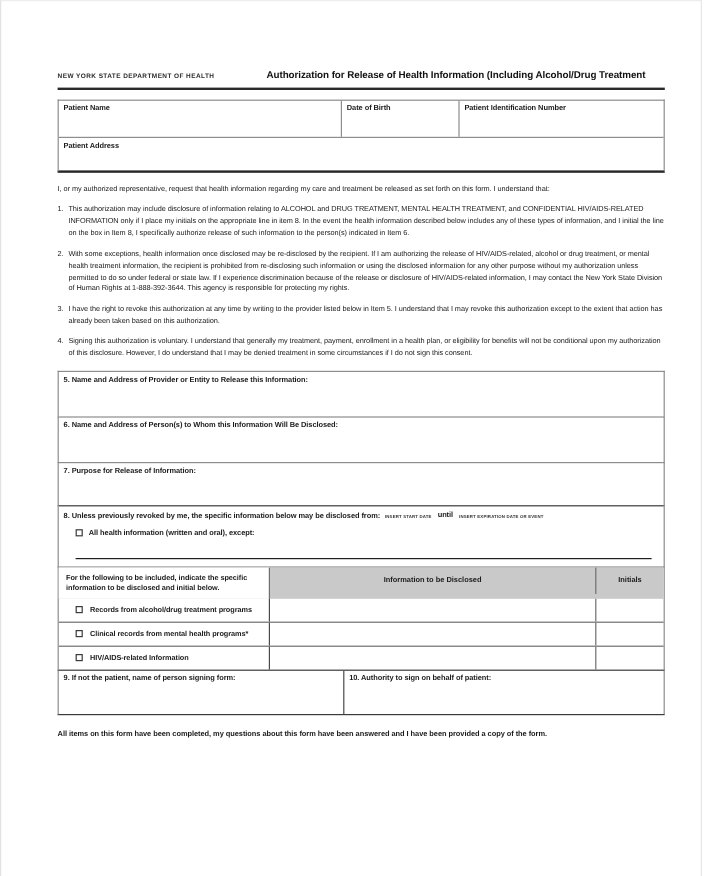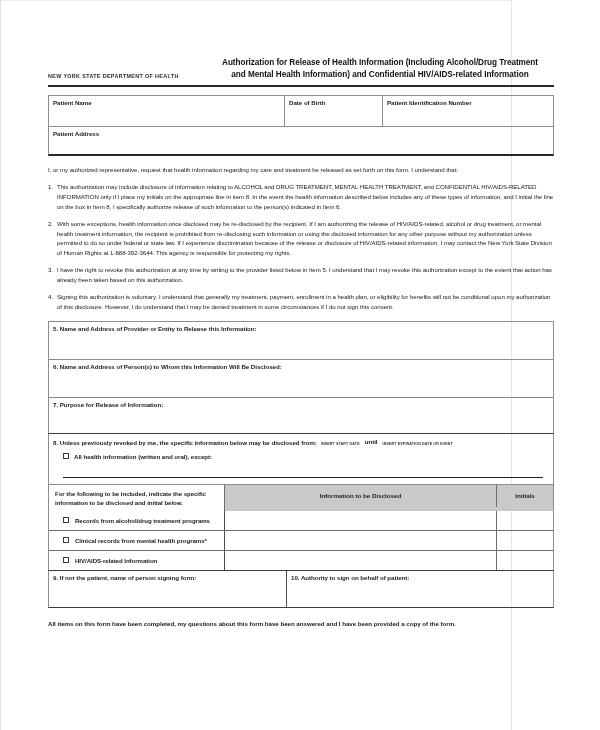--- a/index.html
+++ b/index.html
@@ -13,21 +13,21 @@
     font-family: "Liberation Sans", sans-serif;
     color: #1a1a1a;
     position: relative;
     overflow: hidden;
   }
 
   
   #page-sheet {
     position: absolute;
     left: 0; top: 0;
-    width: 512px;
+    width: 585px;
     height: 730px;
     background: #ffffff;
     box-sizing: border-box;
     border-left: 1px solid #e2e2e2;
     border-right: 1px solid #e6e6e6;
     border-top: 1px solid #ededed;
   }
   #page-inner {
     position: absolute;
     left: 47px;
@@ -273,21 +273,20 @@
 </head>
 <body>
 
 <div id="page-sheet">
   <div id="page-inner">
 
     <div class="hdr">
       <div class="hdr-dept">NEW YORK STATE DEPARTMENT OF HEALTH</div>
       <div class="hdr-title">
         <div>Authorization for Release of Health Information (Including Alcohol/Drug Treatment</div>
-        <div>and Mental Health Information) and Confidential HIV/AIDS-related Information</div>
       </div>
     </div>
     <div class="hdr-rule"></div>
 
     <div class="patient-tbl">
       <div class="patient-row1">
         <div class="pt-cell pt-name">
           <div class="bx-label">Patient Name</div>
         </div>
         <div class="pt-cell pt-dob">

